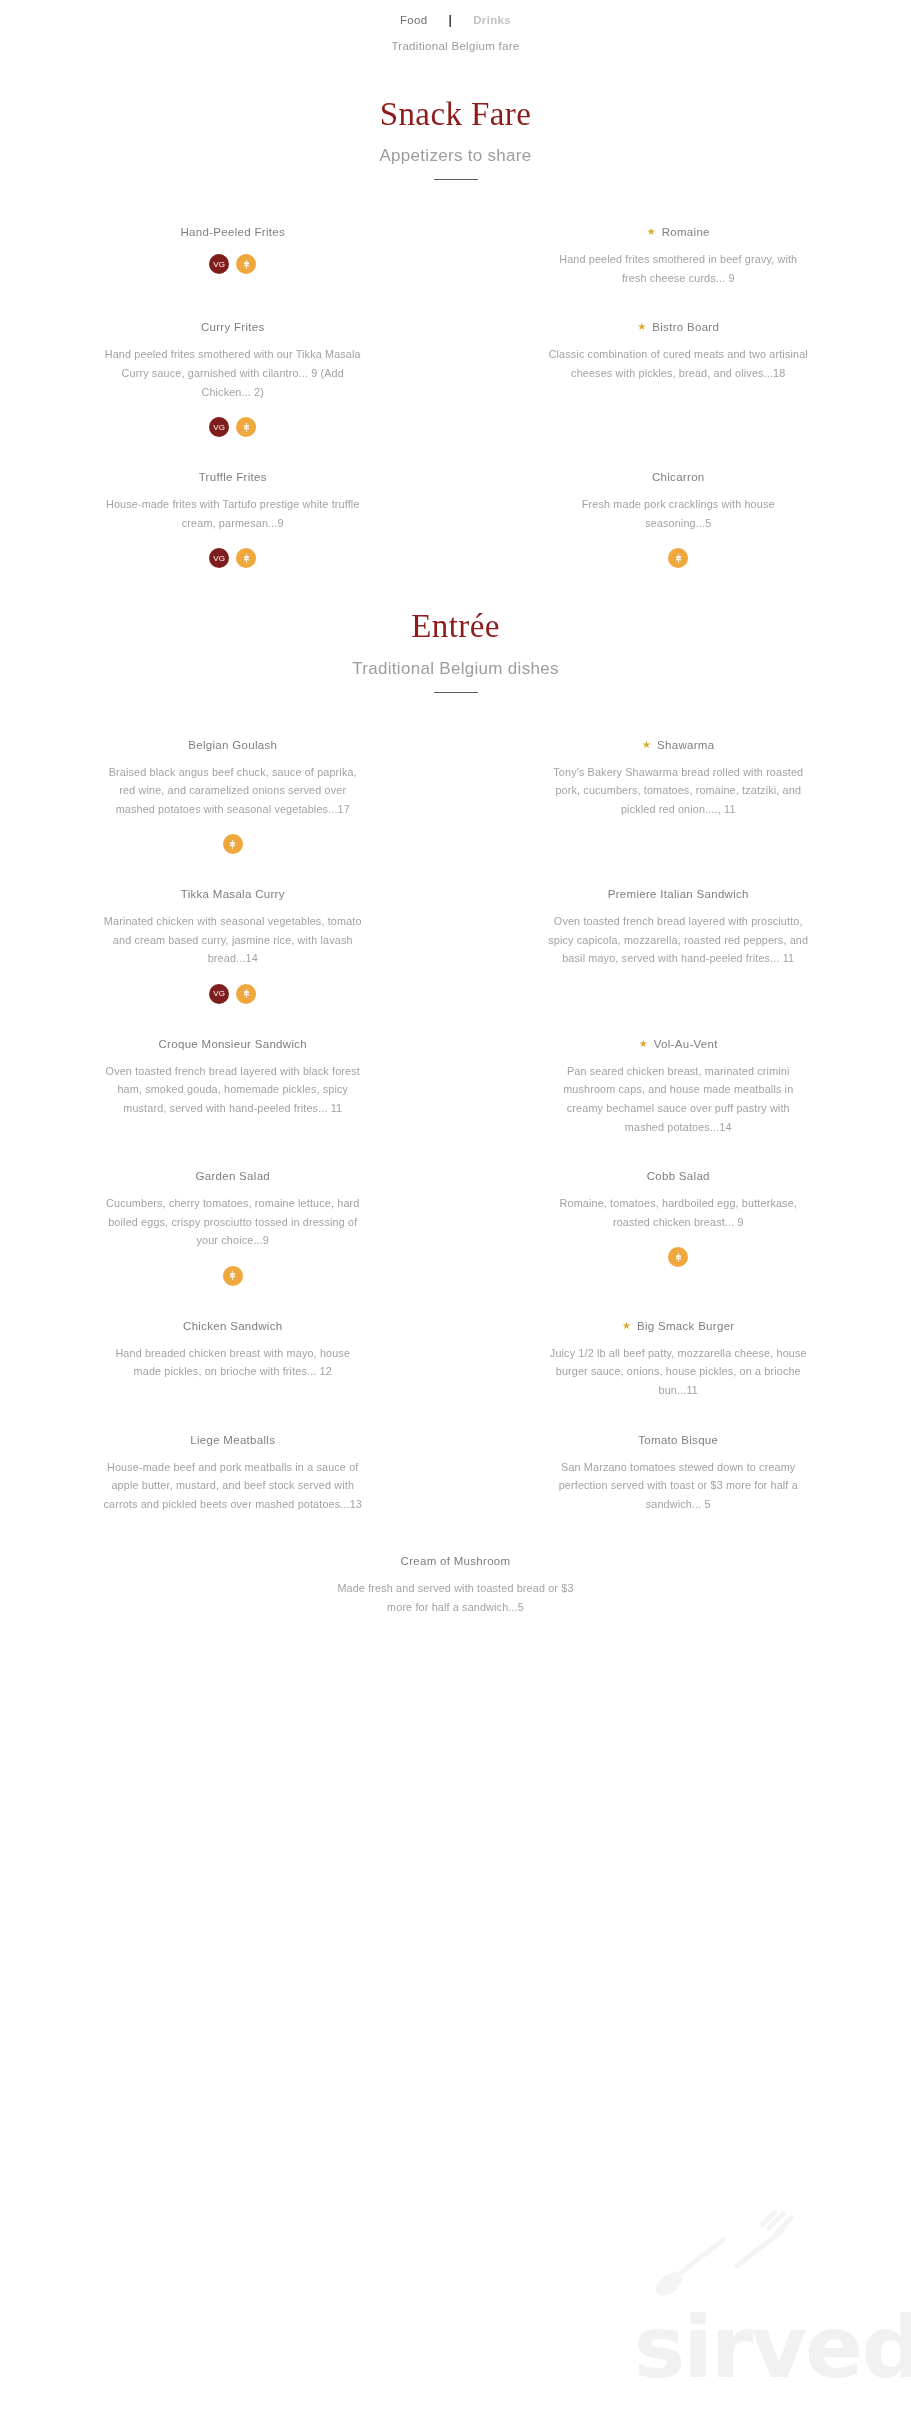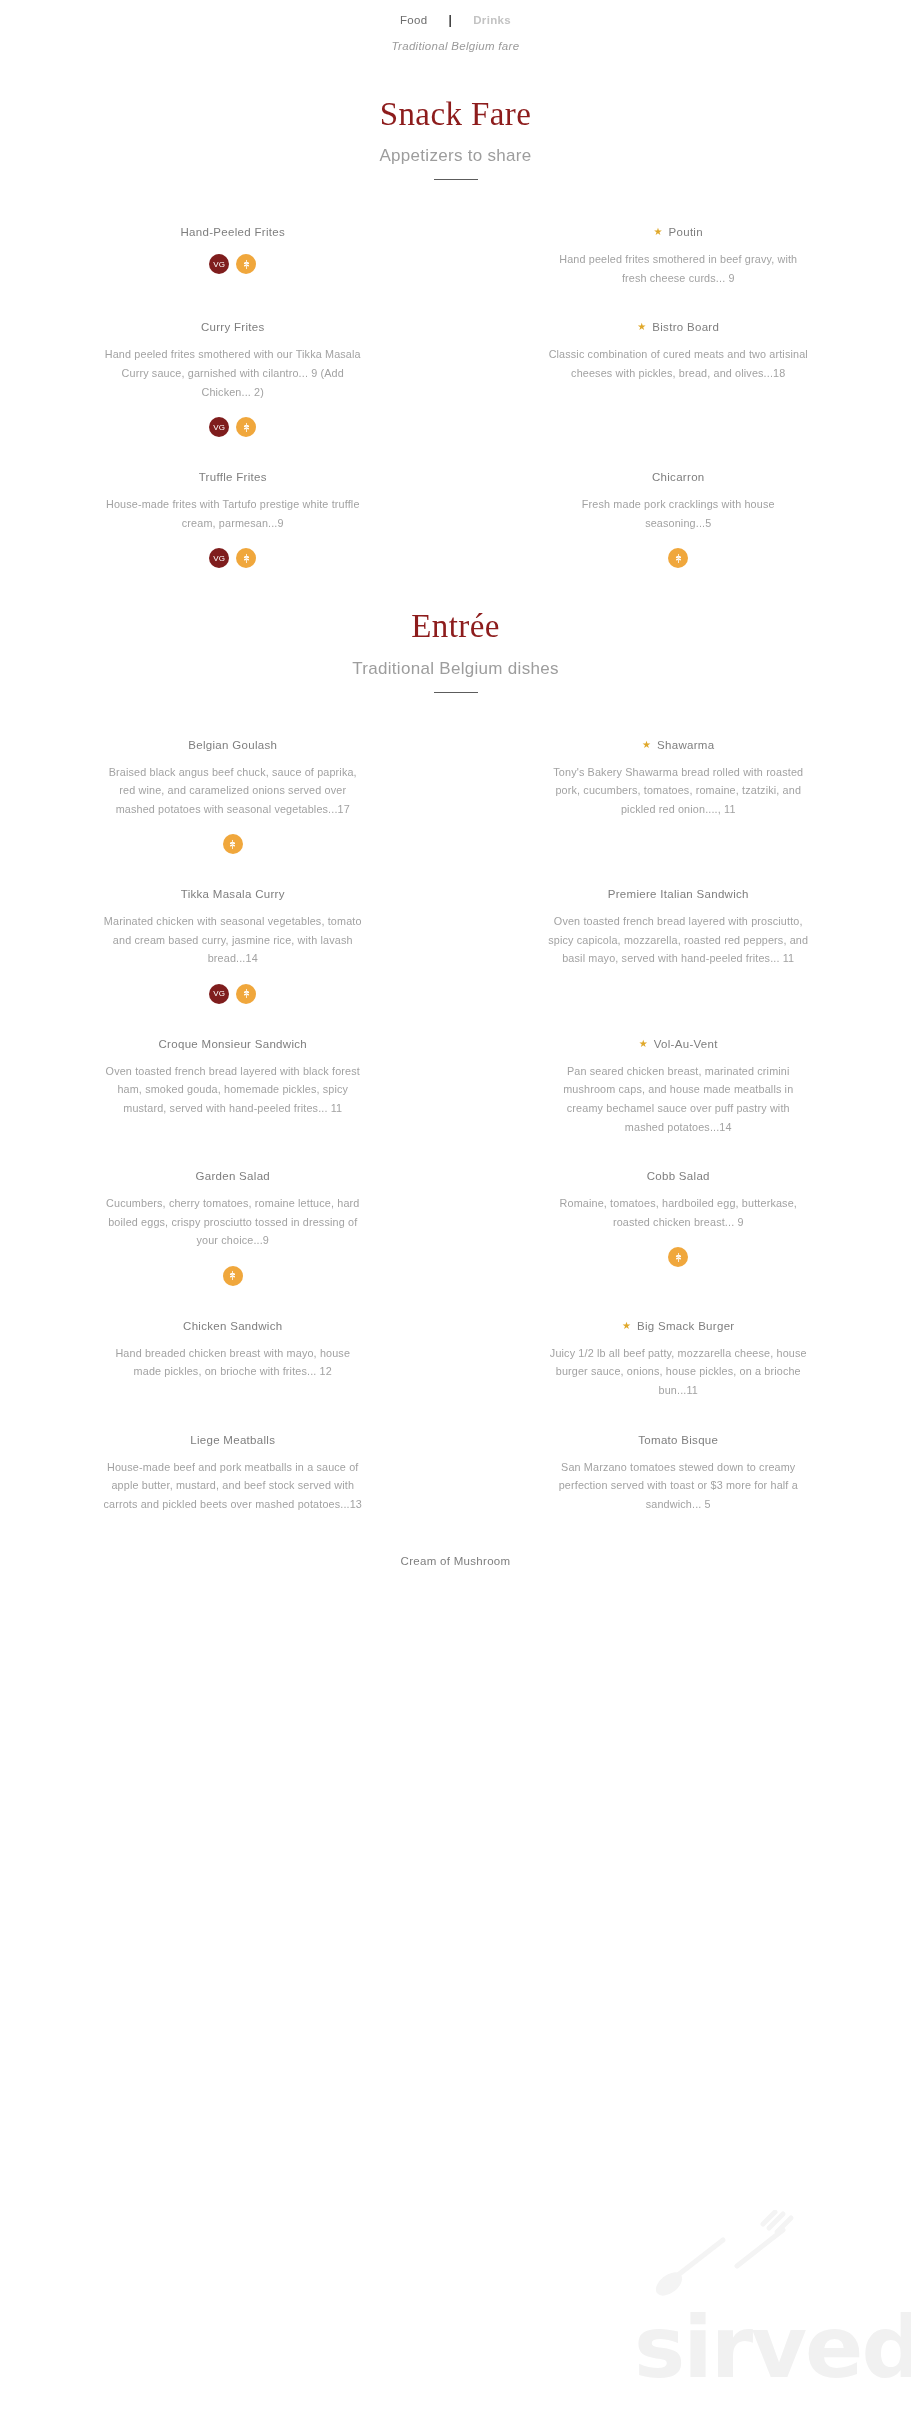--- a/index.html
+++ b/index.html
@@ -42,21 +42,20 @@
     font-size: 12px;
     line-height: 1;
   }
 
   .tagline {
     text-align: center;
     font-size: 11.5px;
     color: #9a9a9a;
     letter-spacing: .3px;
     margin-bottom: 44px;
-    font-style: italic;
   }
 
   
   .section { margin-bottom: 6px; }
 
   .section-title {
     text-align: center;
     font-family: "Liberation Serif", serif;
     font-size: 33px;
     color: #8d1c1c;
@@ -225,21 +224,21 @@
                       <path d="M12 12 C8 11 6 13 6.5 16 C9.5 16.6 11.6 15 12 12 Z" fill="#ffffff" stroke="none"></path>
                       <path d="M12 12 C16 11 18 13 17.5 16 C14.5 16.6 12.4 15 12 12 Z" fill="#ffffff" stroke="none"></path>
                     </g>
                   </svg>
                 </span>
               </div>
             </div>
             <div class="item">
               <div class="item-head">
                 <span class="star">★</span>
-                <span class="item-name">Poutin</span>
+                <span class="item-name">Romaine</span>
               </div>
               <div class="item-desc">Hand peeled frites smothered in beef gravy, with fresh cheese curds... 9</div>
             </div>
             <div class="item">
               <div class="item-head">
                 <span class="item-name">Curry Frites</span>
               </div>
               <div class="item-desc">Hand peeled frites smothered with our Tikka Masala Curry sauce, garnished with cilantro... 9 (Add Chicken... 2)</div>
               <div class="badges">
                 <span class="badge vg">VG</span>
@@ -436,19 +435,20 @@
                 <span class="item-name">Tomato Bisque</span>
               </div>
               <div class="item-desc">San Marzano tomatoes stewed down to creamy perfection served with toast or $3 more for half a sandwich... 5</div>
             </div>
           </div>
           <div style="padding: 0px 40px; max-width: 420px; margin: 8px auto;">
             <div class="item">
               <div class="item-head">
                 <span class="item-name">Cream of Mushroom</span>
               </div>
+              <div class="item-desc">Made fresh and served with toasted bread or $3 more for half a sandwich...5</div>
             </div>
           </div>
         </div>
       </div>
 
   </div>
 </div>
 
 </body></html>

